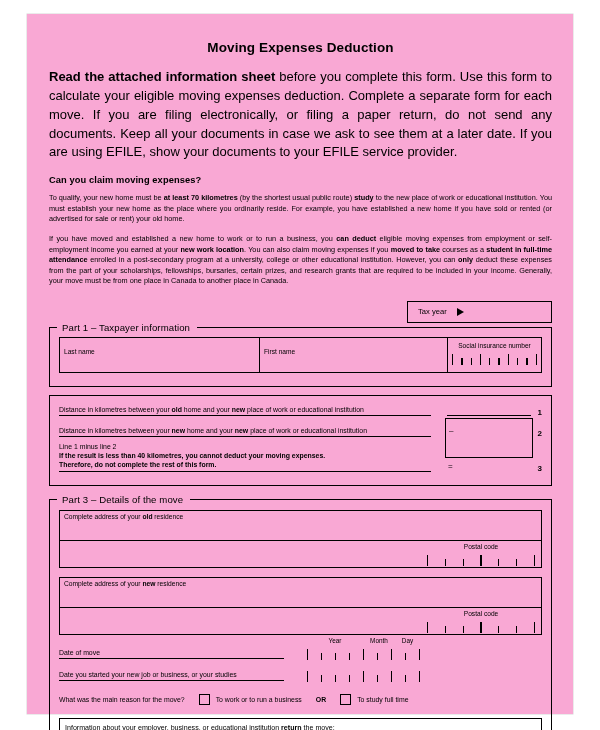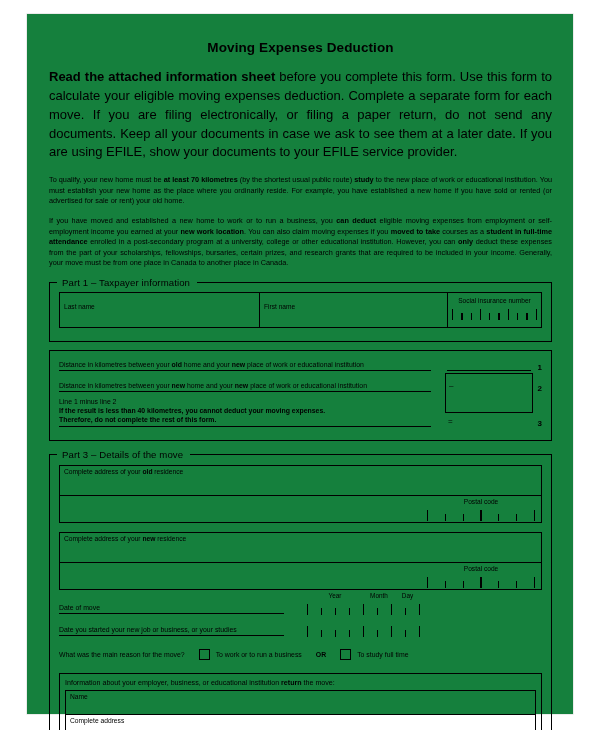--- a/index.html
+++ b/index.html
@@ -15,21 +15,21 @@
     position: relative;
     overflow: hidden;
   }
 
   .page {
     position: absolute;
     left: 27px;
     top: 14px;
     width: 546px;
     height: 700px;
-    background: #15803d;
+    background: #f9a8d4;
     box-shadow: 0 0 0 0.5px #d8d8d8;
   }
 
   .content {
     position: absolute;
     left: 22px;
     top: 26px;
     width: 503px;
   }
 
@@ -305,29 +305,36 @@
 
 <div class="page">
   <div class="content">
 
     <div class="doc-title">Moving Expenses Deduction</div>
 
     <p class="intro">
       <b>Read the attached information sheet</b><span> before you complete this form. Use this form to calculate your eligible moving expenses deduction. Complete a separate form for each move. If you are filing electronically, or filing a paper return, do not send any documents. Keep all your documents in case we ask to see them at a later date. If you are using EFILE, show your documents to your EFILE service provider.</span>
     </p>
 
+    <div class="section-q">Can you claim moving expenses?</div>
 
     <p class="para">
       To qualify, your new home must be <b>at least 70 kilometres</b> (by the shortest usual public route) <b>study</b> to the new place of work or educational institution. You must establish your new home as the place where you ordinarily reside. For example, you have established a new home if you have sold or rented (or advertised for sale or rent) your old home.
     </p>
 
     <p class="para">
       If you have moved and established a new home to work or to run a business, you <b>can deduct</b> eligible moving expenses from employment or self-employment income you earned at your <b>new work location</b>. You can also claim moving expenses if you <b>moved to take</b> courses as a <b>student in full-time attendance</b> enrolled in a post-secondary program at a university, college or other educational institution. However, you can <b>only</b> deduct these expenses from the part of your scholarships, fellowships, bursaries, certain prizes, and research grants that are required to be included in your income. Generally, your move must be from one place in Canada to another place in Canada.
     </p>
 
+    <div class="taxyear-row">
+      <div class="taxyear-box">
+        <span class="taxyear-label">Tax year</span>
+        <span class="tri"></span>
+      </div>
+    </div>
 
     <fieldset class="part" id="part1">
       <legend>Part 1 – Taxpayer information</legend>
       <div class="part-body">
         <div class="p1-grid">
           <div class="p1-cell p1-last">
             <span class="cell-label">Last name</span>
           </div>
           <div class="p1-cell p1-first">
             <span class="cell-label">First name</span>

